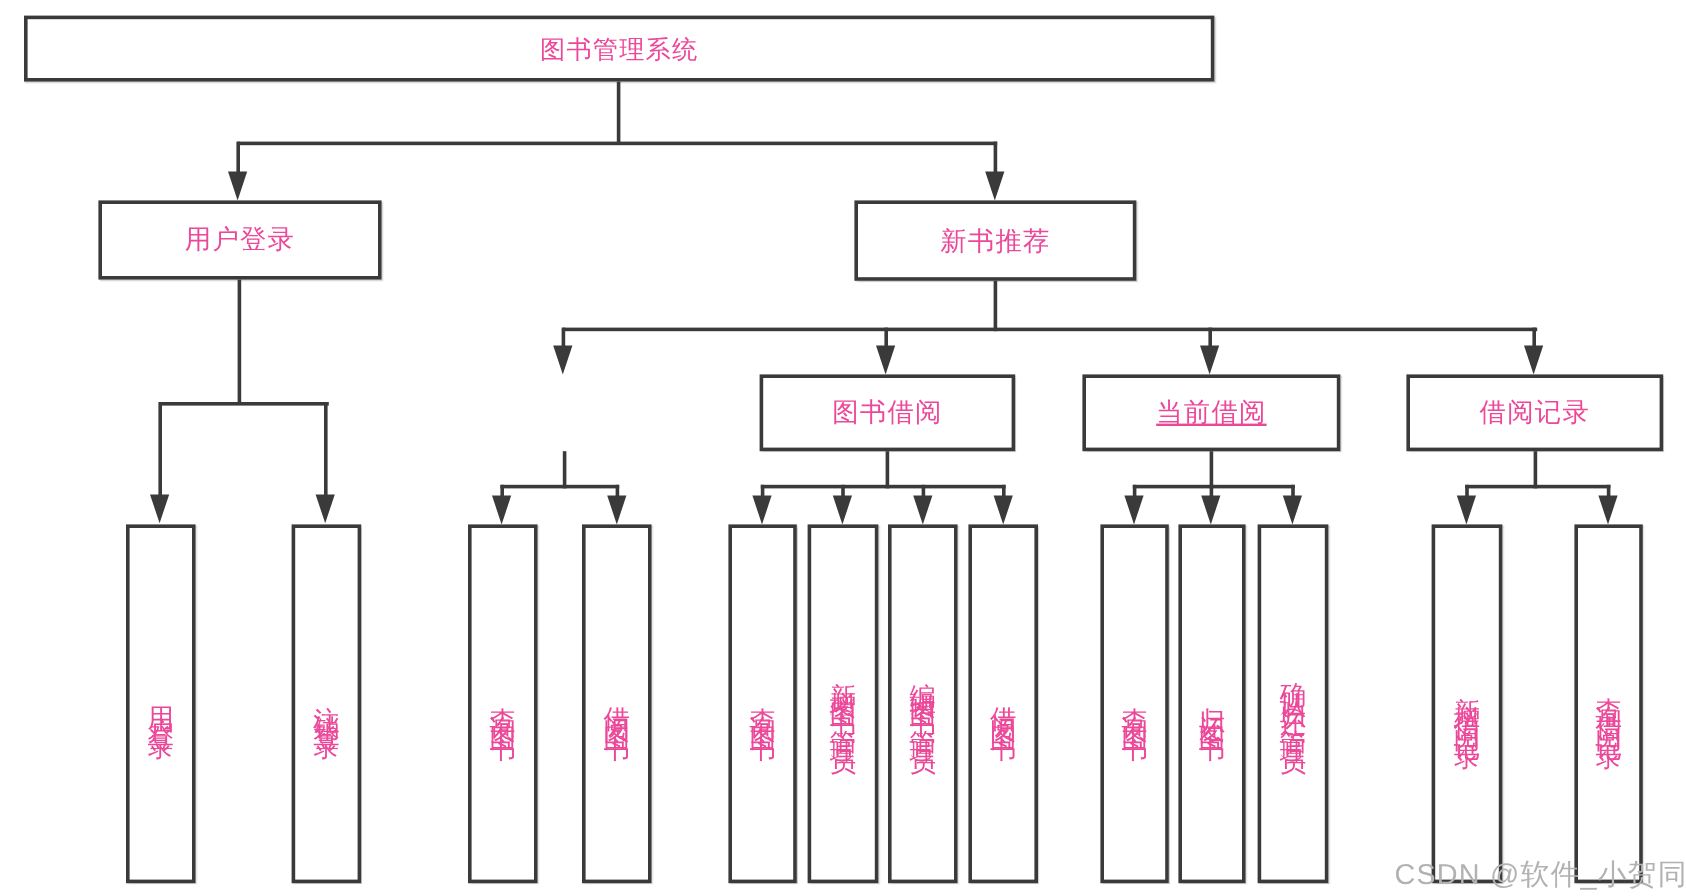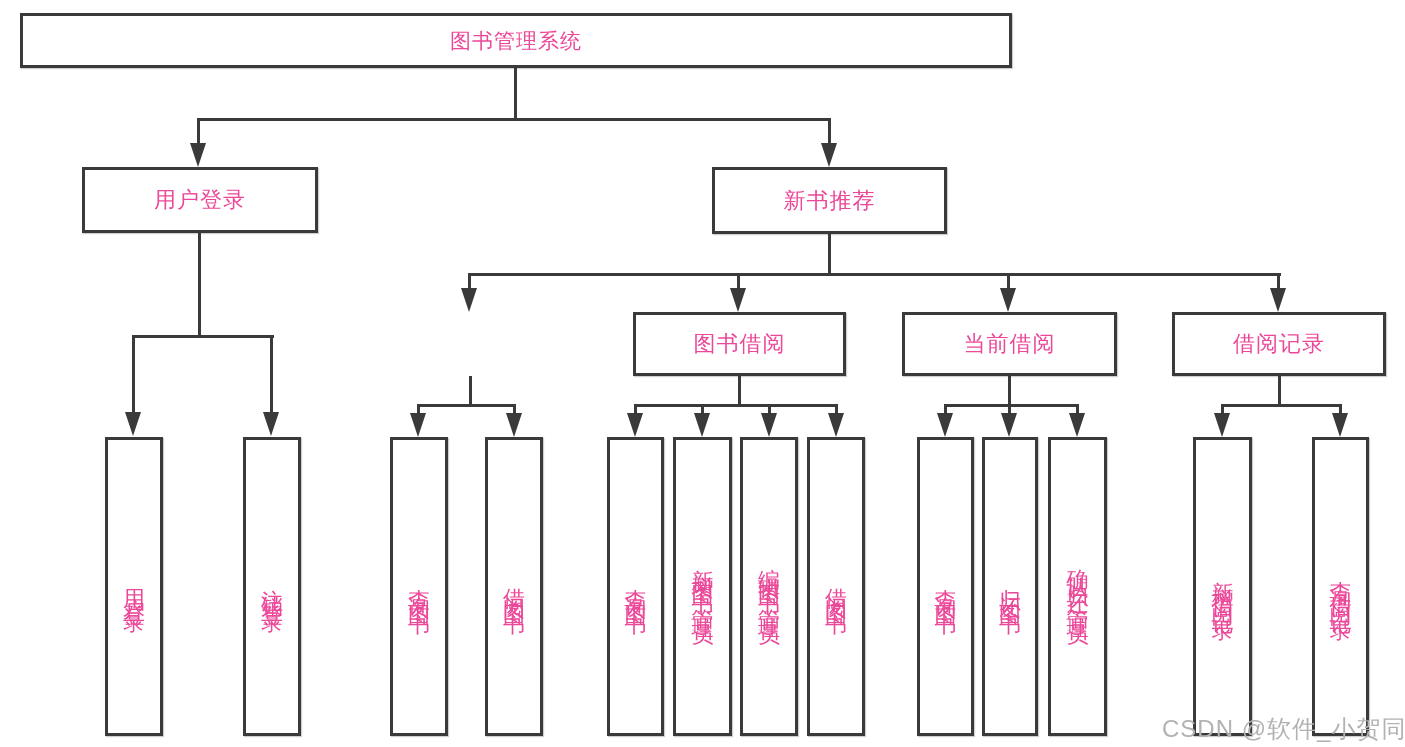--- a/index.html
+++ b/index.html
@@ -106,21 +106,21 @@
   <div class="vline" style="left:737px; top:273px; height:18px;"></div>
   <div class="arrow" style="left:730px; top:288px;"></div>
   <div class="vline" style="left:1007px; top:273px; height:18px;"></div>
   <div class="arrow" style="left:1000px; top:288px;"></div>
   <div class="vline" style="left:1277px; top:273px; height:18px;"></div>
   <div class="arrow" style="left:1270px; top:288px;"></div>
 
   <div class="box" style="left:633px; top:312px; width:213px; height:64px;">
     <span class="hlabel">图书借阅</span>
   </div>
-  <div class="box" style="left:902px; top:312px; width:215px; height:64px;">
+  <div class="box" style="left:902px; top:312px; width:215px; height:64px;text-decoration:underline;">
     <span class="hlabel">当前借阅</span>
   </div>
   <div class="box" style="left:1172px; top:312px; width:214px; height:64px;">
     <span class="hlabel">借阅记录</span>
   </div>
 
   <div class="vline" style="left:469px; top:376px; height:31px;"></div>
   <div class="hline" style="left:417px; top:404px; width:99px;"></div>
   <div class="vline" style="left:417px; top:404px; height:12px;"></div>
   <div class="arrow" style="left:410px; top:413px;"></div>

